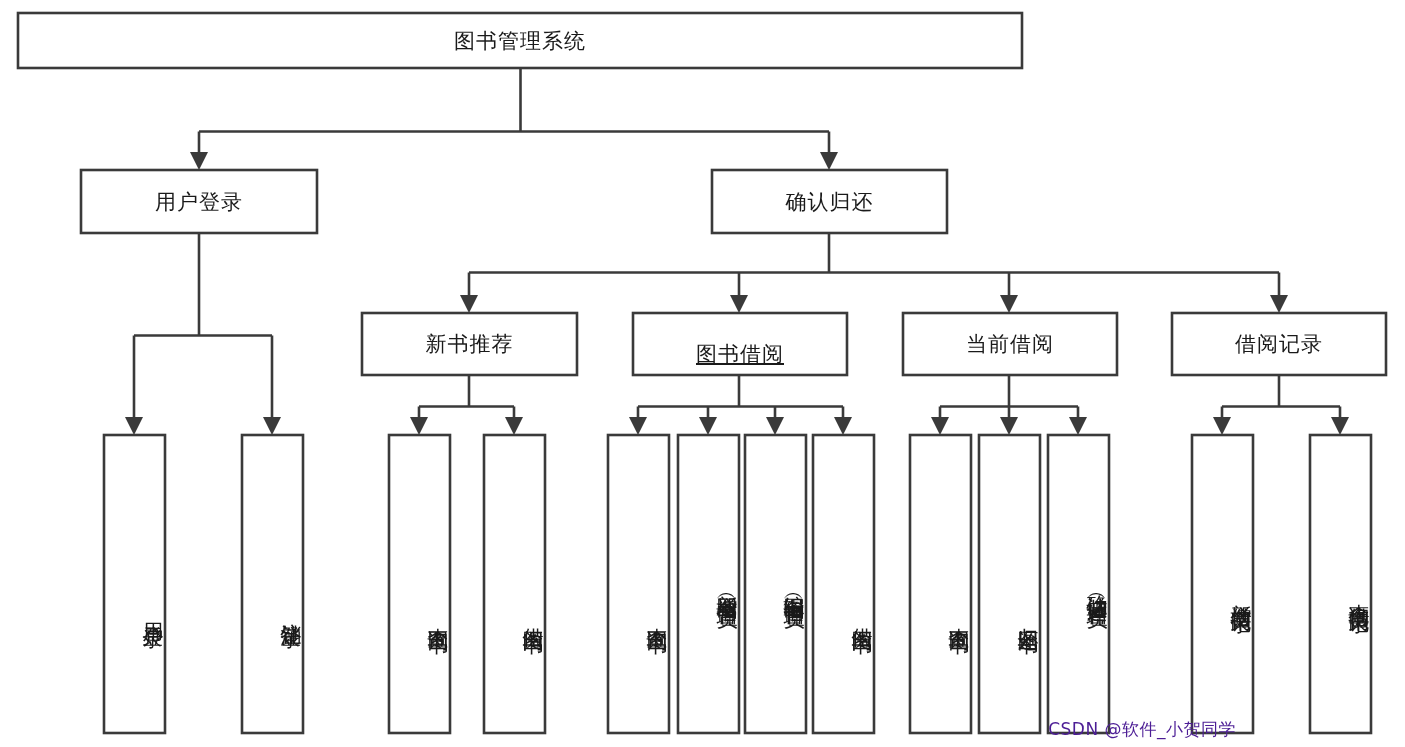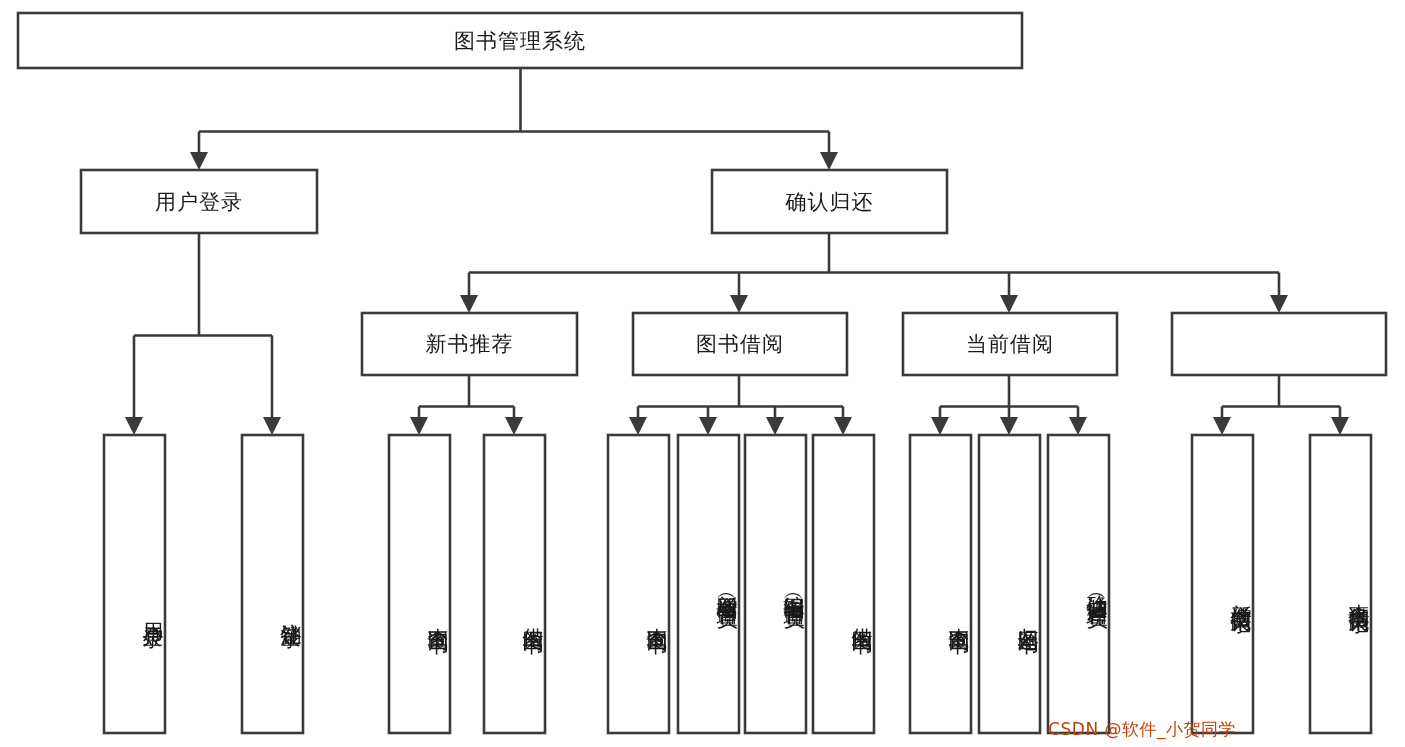--- a/index.html
+++ b/index.html
@@ -68,21 +68,21 @@
     color: #1a1a1a;
     white-space: nowrap;
     pointer-events: none;
   }
   #watermark {
     position: absolute;
     right: 10px;
     bottom: 6px;
     font-family: "DejaVu Sans", "Liberation Sans", sans-serif;
     font-size: 17px;
-    color: #c2410c;
+    color: #4c1d95;
     letter-spacing: 0.5px;
     white-space: nowrap;
   }
 </style>
 </head>
 <body>
 
 <div id="diagram-root">
 
   <svg id="diagram-svg" viewBox="0 0 1405 747">
@@ -183,22 +183,23 @@
       <rect class="node-box" x="1310" y="435" width="61" height="298"></rect>
     </g>
   </svg>
 
   <div class="hlabel" style="left:18px; top:13px; width:1004px; height:55px;">图书管理系统</div>
 
   <div class="hlabel" style="left:81px; top:170px; width:236px; height:63px;">用户登录</div>
   <div class="hlabel" style="left:712px; top:170px; width:235px; height:63px;">确认归还</div>
 
   <div class="hlabel" style="left:362px; top:313px; width:215px; height:62px;">新书推荐</div>
-  <div class="hlabel" style="left:633px; top:313px; width:214px; height:62px;">图书借阅</div>
+  <div class="hlabel" style="left:633px; top:323px; width:214px; height:62px;text-decoration:underline;">图书借阅</div>
   <div class="hlabel" style="left:903px; top:313px; width:214px; height:62px;border-radius:20px;">当前借阅</div>
+  <div class="hlabel" style="left:1172px; top:313px; width:214px; height:62px;">借阅记录</div>
 
   <div class="vlabel" style="left:104px; top:490px; width:61px; height:240px;">用户登录</div>
   <div class="vlabel" style="left:242px; top:490px; width:61px; height:240px;">注销登录</div>
 
   <div class="vlabel" style="left:389px; top:495px; width:61px; height:240px;">查询图书</div>
   <div class="vlabel" style="left:484px; top:495px; width:61px; height:240px;">借阅图书</div>
 
   <div class="vlabel" style="left:608px; top:495px; width:61px; height:240px;">查询图书</div>
   <div class="vlabel" style="left:678px; top:442px; width:61px; height:290px;">新增图书（管理员）</div>
   <div class="vlabel" style="left:745px; top:442px; width:61px; height:290px;">编辑图书（管理员）</div>

